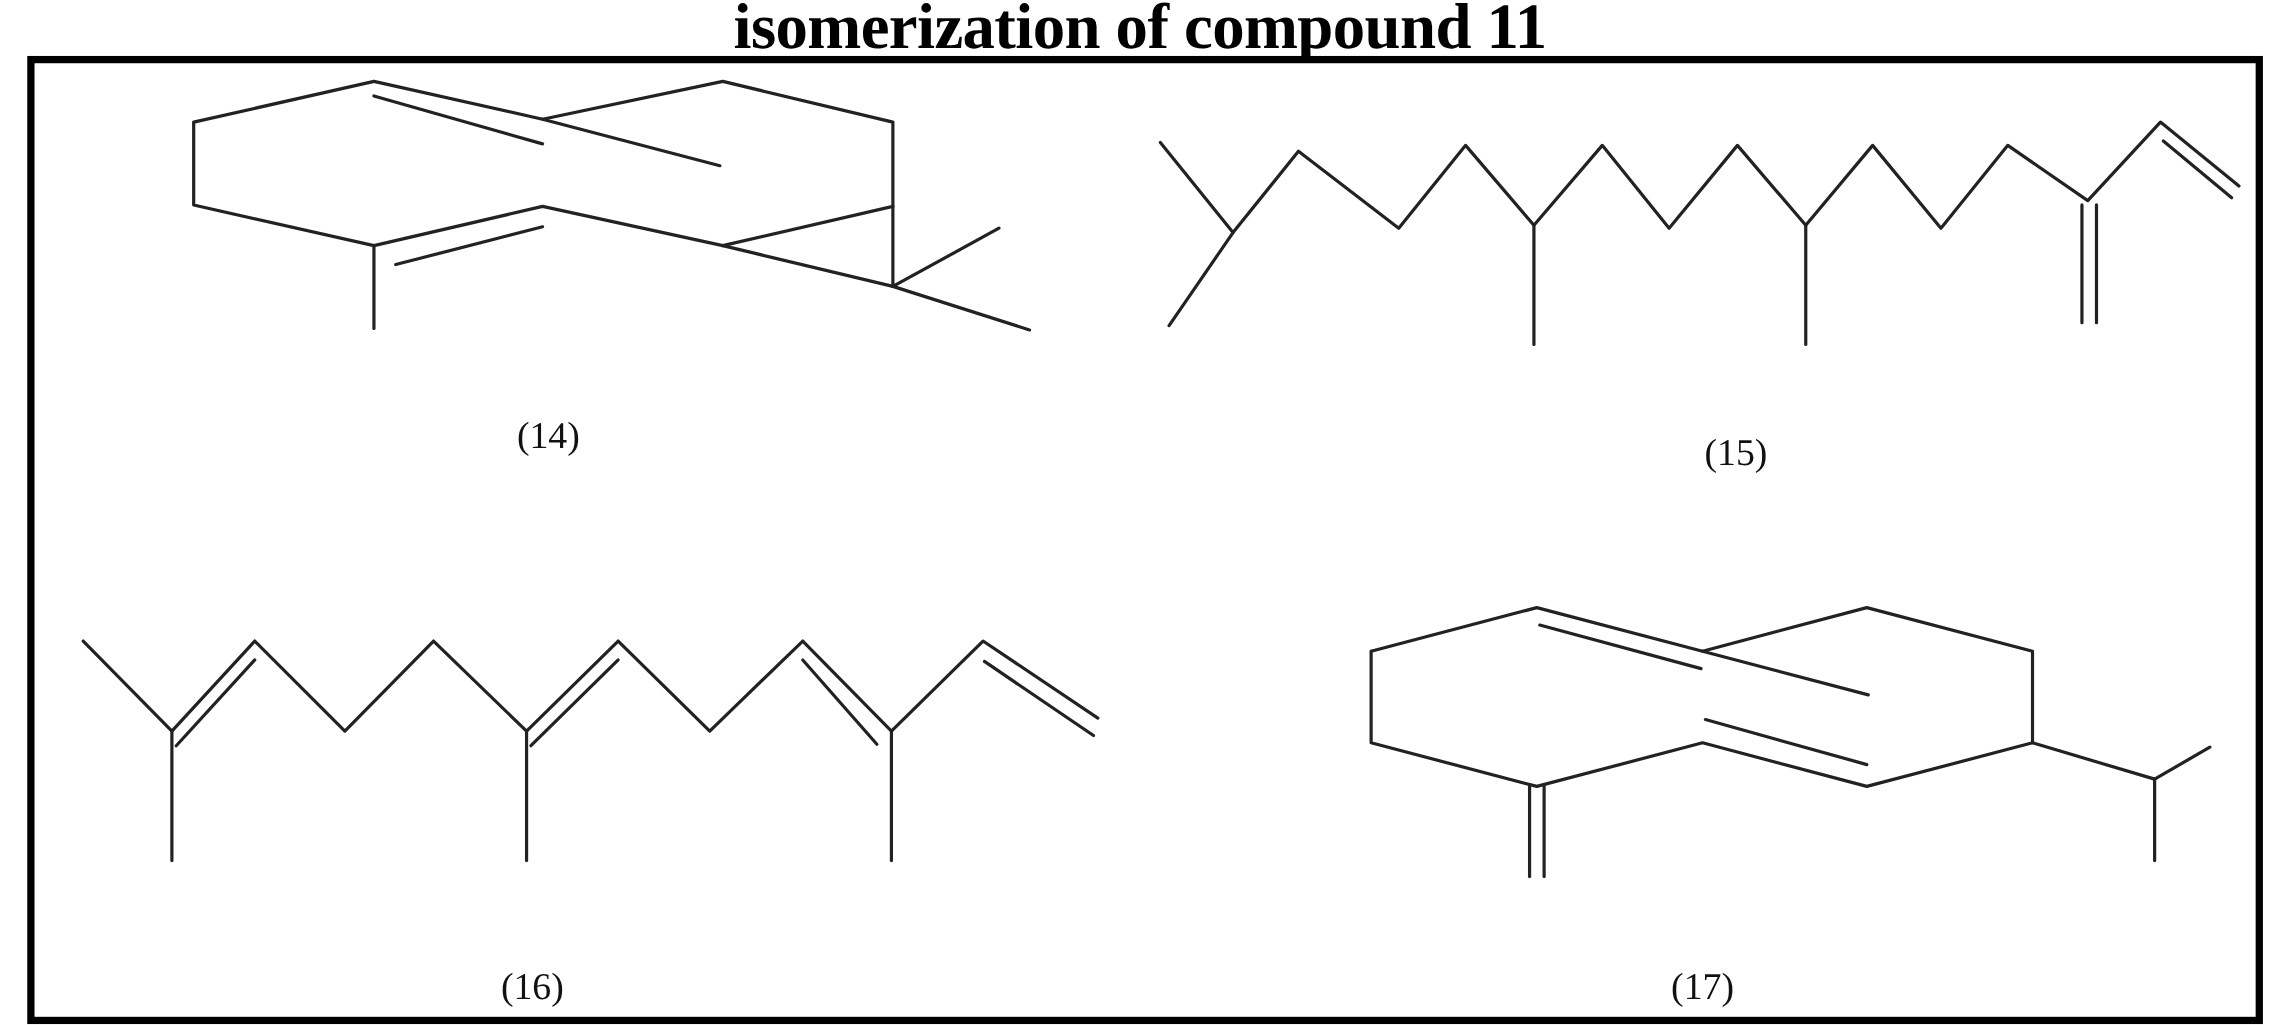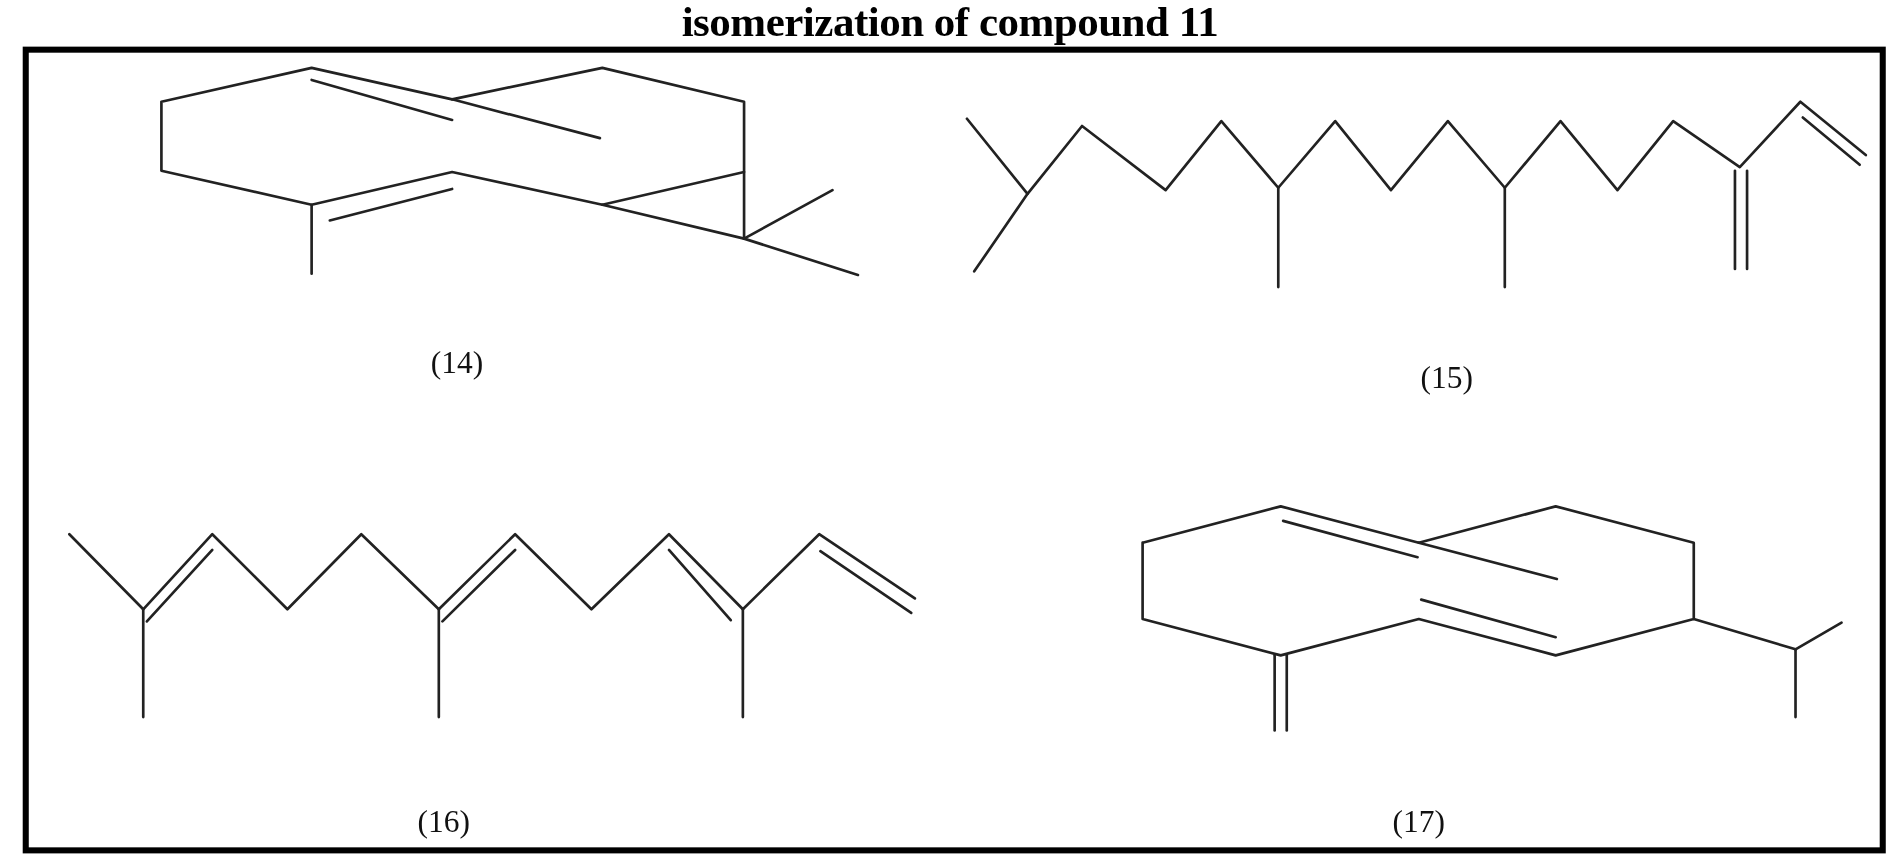--- a/index.html
+++ b/index.html
@@ -1,20 +1,20 @@
 <!DOCTYPE html>
 <html><head>
 <meta charset="utf-8">
 <style>
   html, body { margin: 0; padding: 0; background: #ffffff; }
   body { width: 1900px; height: 854px; position: relative; overflow: hidden; }
   .title {
     position: absolute; left: 0; top: 0; width: 1900px; height: 48px;
     text-align: center; font-family: "Liberation Serif", serif; font-weight: bold;
-    font-size: 43px; line-height: 44px; color: #000; letter-spacing: -0.5px;
+    font-size: 54px; line-height: 44px; color: #000; letter-spacing: -0.5px;
   }
   svg.canvas { position: absolute; left: 0; top: 0; }
   .bond { stroke: #222; stroke-width: 2.2; fill: none; stroke-linecap: round; stroke-linejoin: round; }
   .label { font-family: "Liberation Serif", serif; font-size: 26px; fill: #111; }
 </style>
 </head>
 <body>
 
 <div class="title">isomerization of compound 11</div>
 

